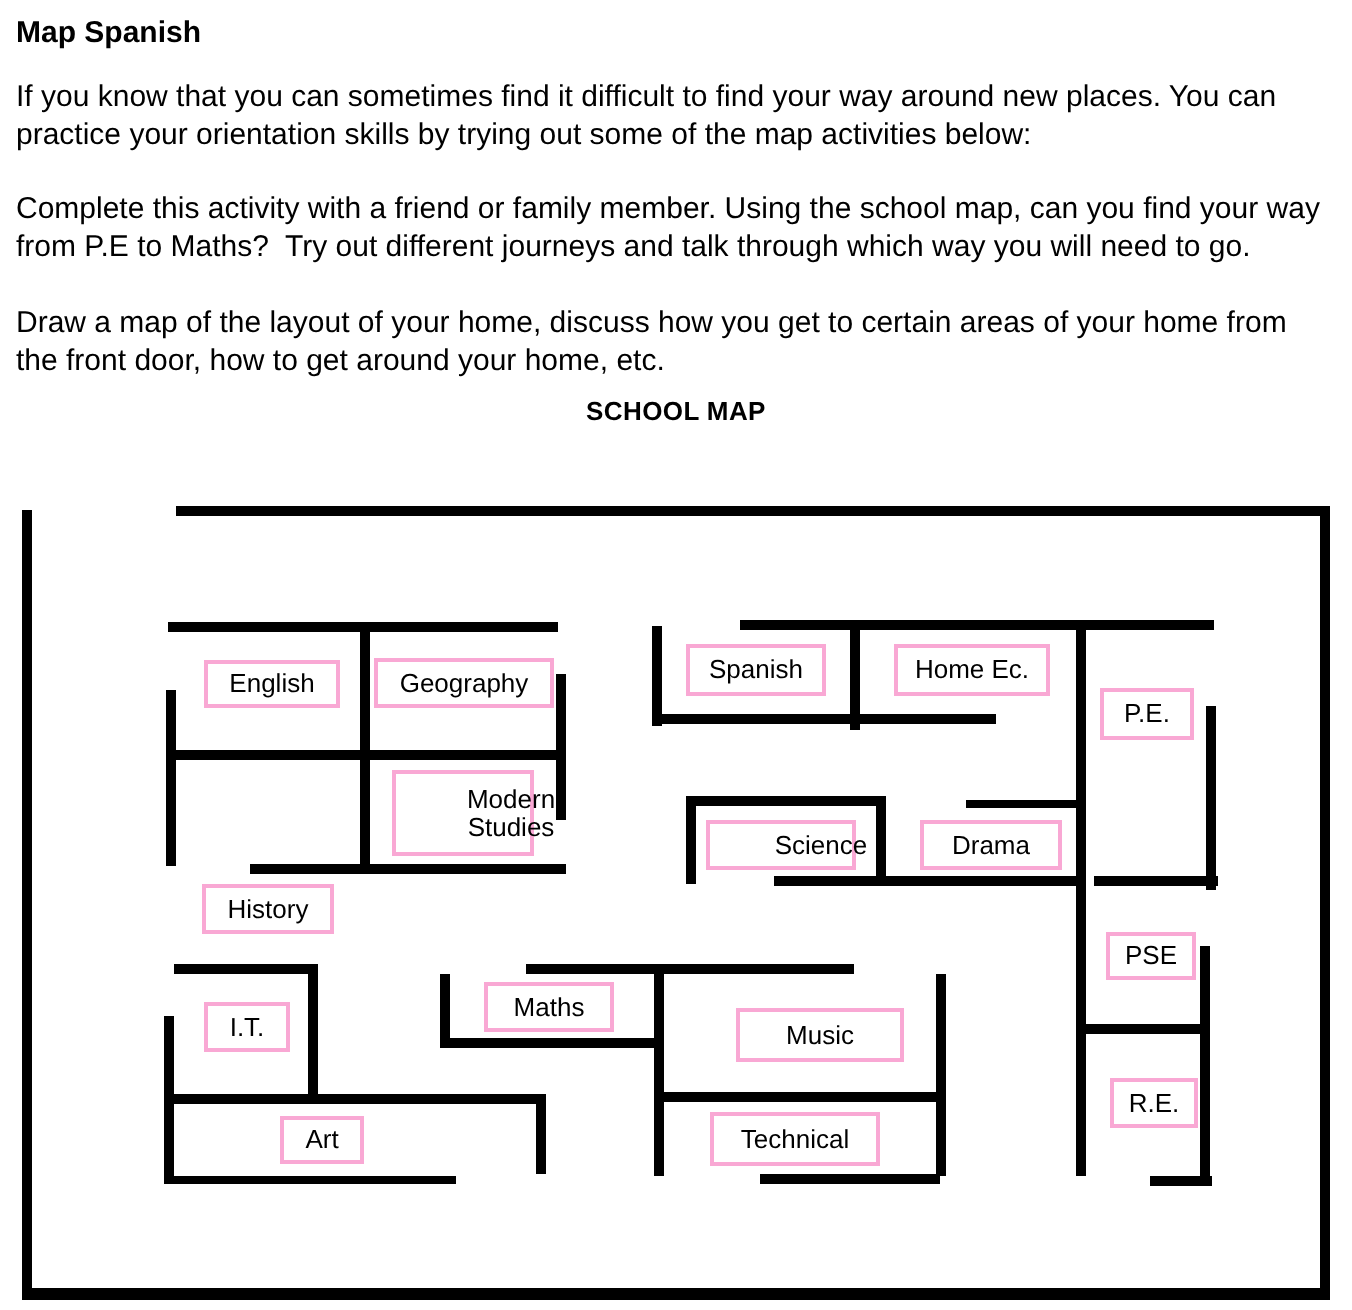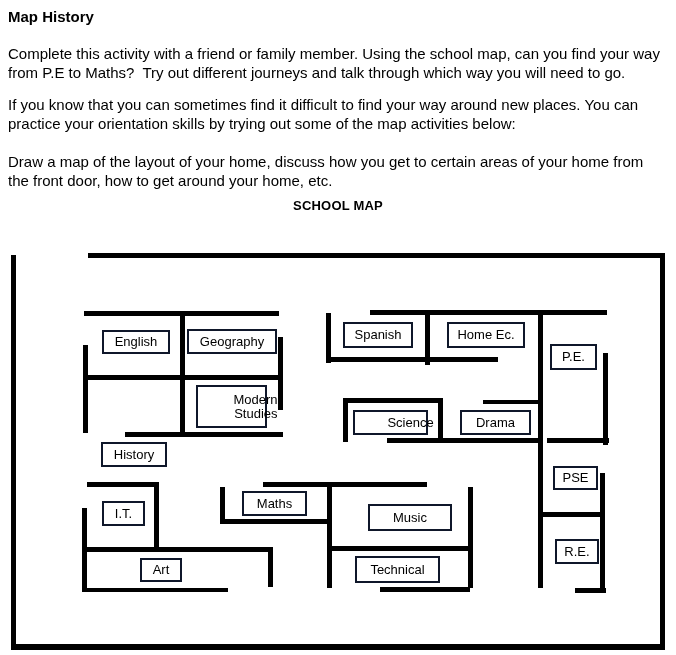--- a/index.html
+++ b/index.html
@@ -10,32 +10,32 @@
   .doc-text{position:absolute;left:8px;top:8px;width:660px;}
   .doc-heading{font-size:15px;font-weight:bold;line-height:18px;margin:0;}
   .para{font-size:15px;line-height:19px;margin:13px 0 0 0;white-space:pre-wrap;}
   .para.p2{margin-top:18px;}
   .para.p3{margin-top:19px;}
   .map-title{font-size:13px;font-weight:bold;line-height:14px;margin:9px 0 0 0;
     text-align:center;letter-spacing:.2px;}
   .map{position:absolute;left:0;top:0;width:676px;height:655px;}
   .wall{position:absolute;background:#000;}
   .room{
-    position:absolute;border:2px solid #0f172a;background:#fff;
-    display:flex;align-items:center;justify-content:center;text-align:right;
+    position:absolute;border:2px solid #f9a8d4;background:#fff;
+    display:flex;align-items:center;justify-content:center;text-align:center;
     font-size:13px;line-height:14px;box-sizing:border-box;
   }
 </style>
 </head>
 <body>
 
 <div class="doc-text">
-  <h1 class="doc-heading">Map History</h1>
+  <h1 class="doc-heading">Map Spanish</h1>
+  <p class="para p1">If you know that you can sometimes find it difficult to find your way around new places. You can practice your orientation skills by trying out some of the map activities below:</p>
   <p class="para p2">Complete this activity with a friend or family member. Using the school map, can you find your way from P.E to Maths?  Try out different journeys and talk through which way you will need to go.</p>
-  <p class="para p1">If you know that you can sometimes find it difficult to find your way around new places. You can practice your orientation skills by trying out some of the map activities below:</p>
   <p class="para p3">Draw a map of the layout of your home, discuss how you get to certain areas of your home from the front door, how to get around your home, etc.</p>
   <p class="map-title">SCHOOL MAP</p>
 </div>
 
 <div class="map">
 
   <div class="wall" style="left:11px;top:255px;width:5px;height:395px;"></div>
   <div class="wall" style="left:88px;top:253px;width:577px;height:5px;"></div>
   <div class="wall" style="left:660px;top:253px;width:5px;height:396px;"></div>
   <div class="wall" style="left:11px;top:644px;width:654px;height:6px;"></div>

